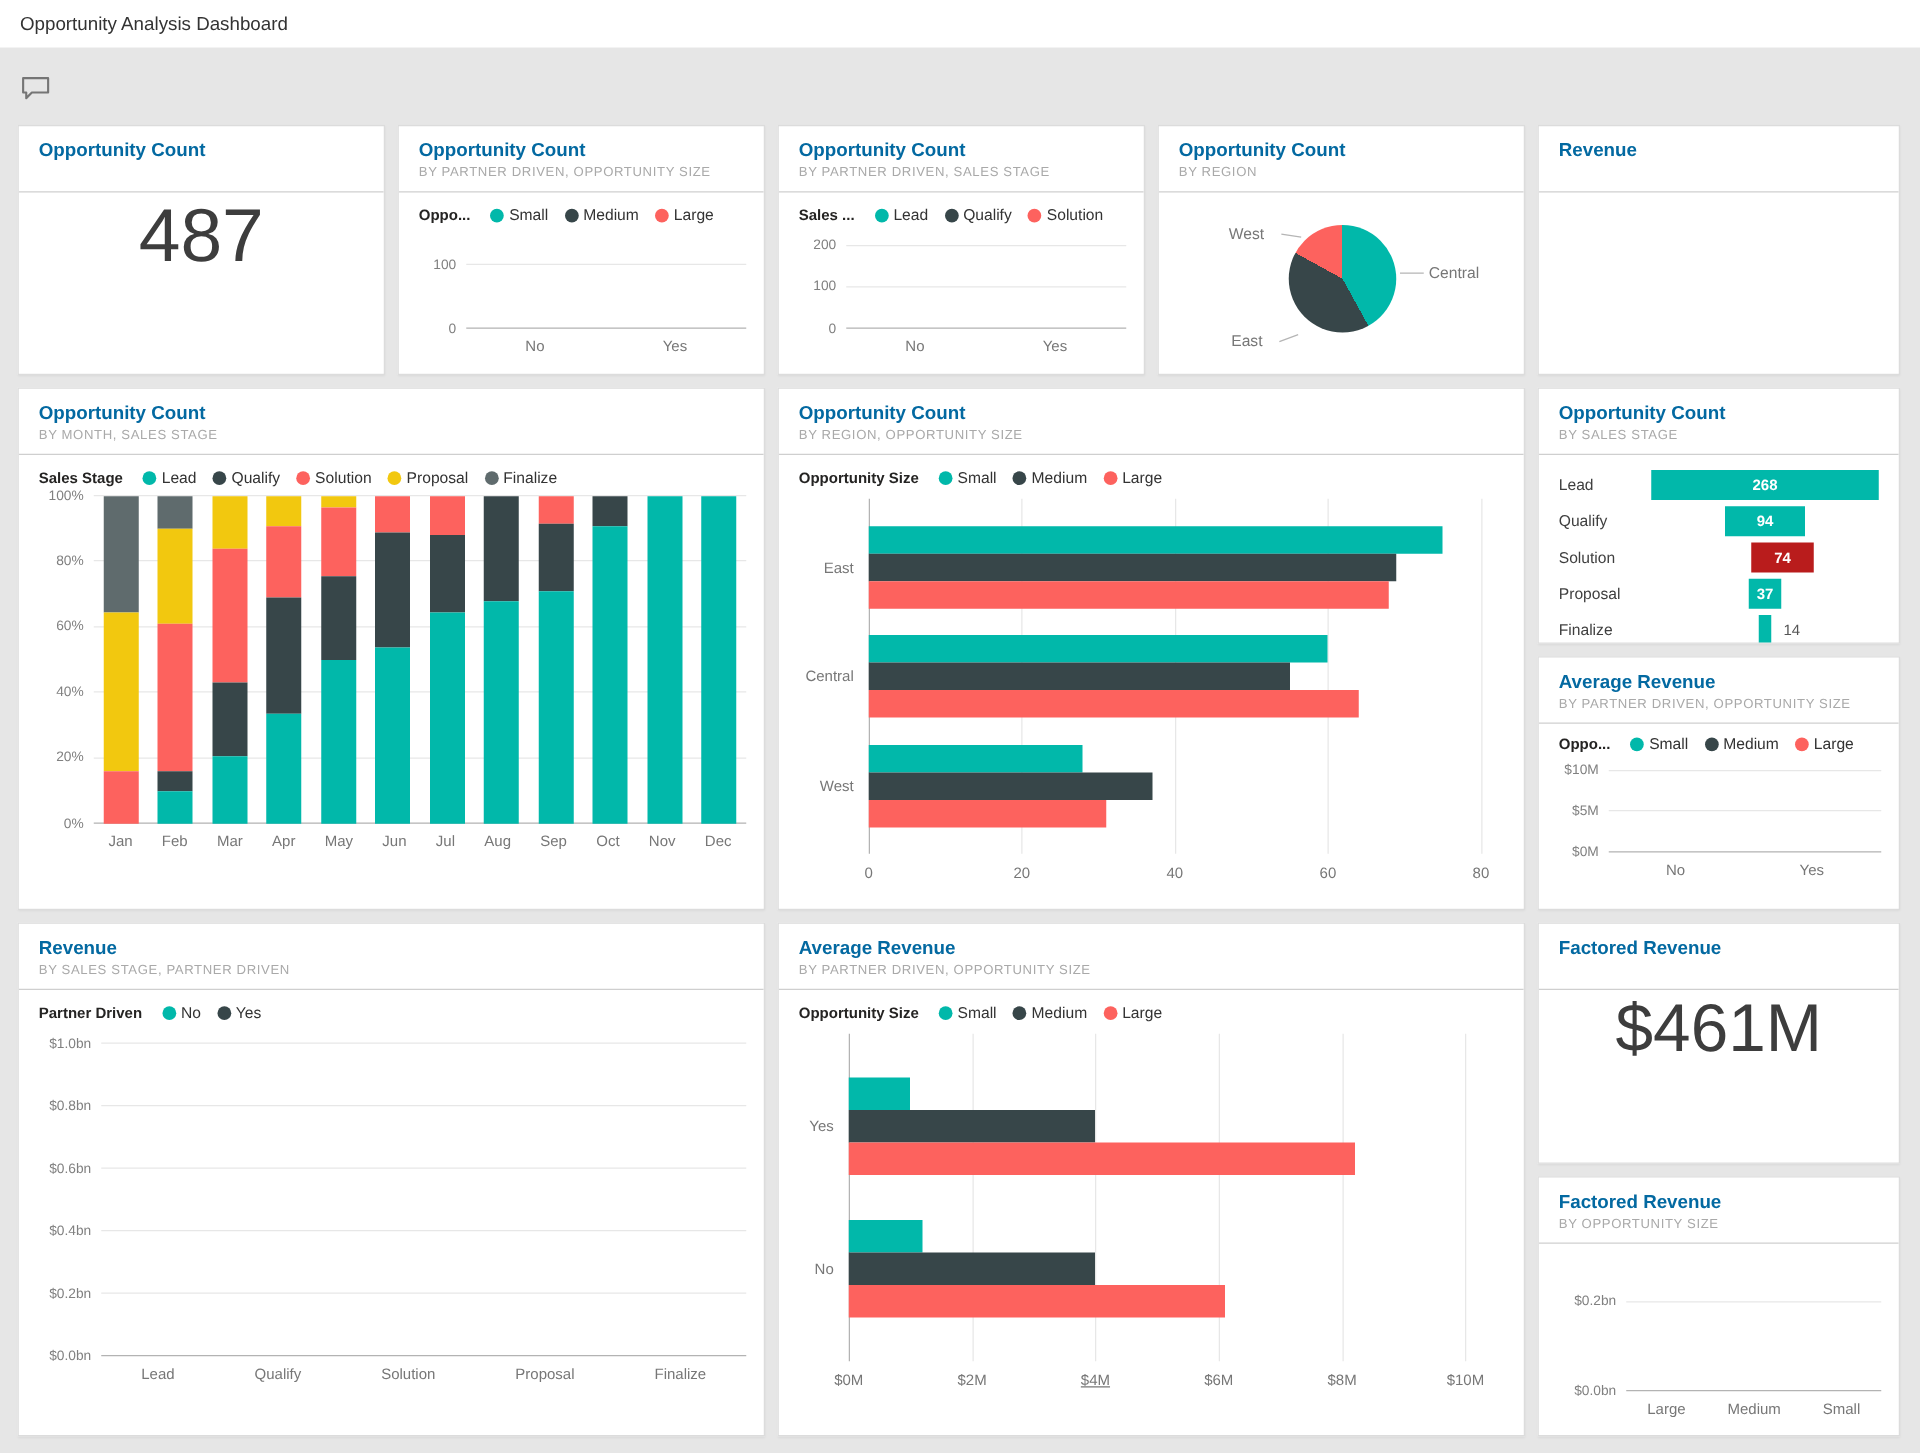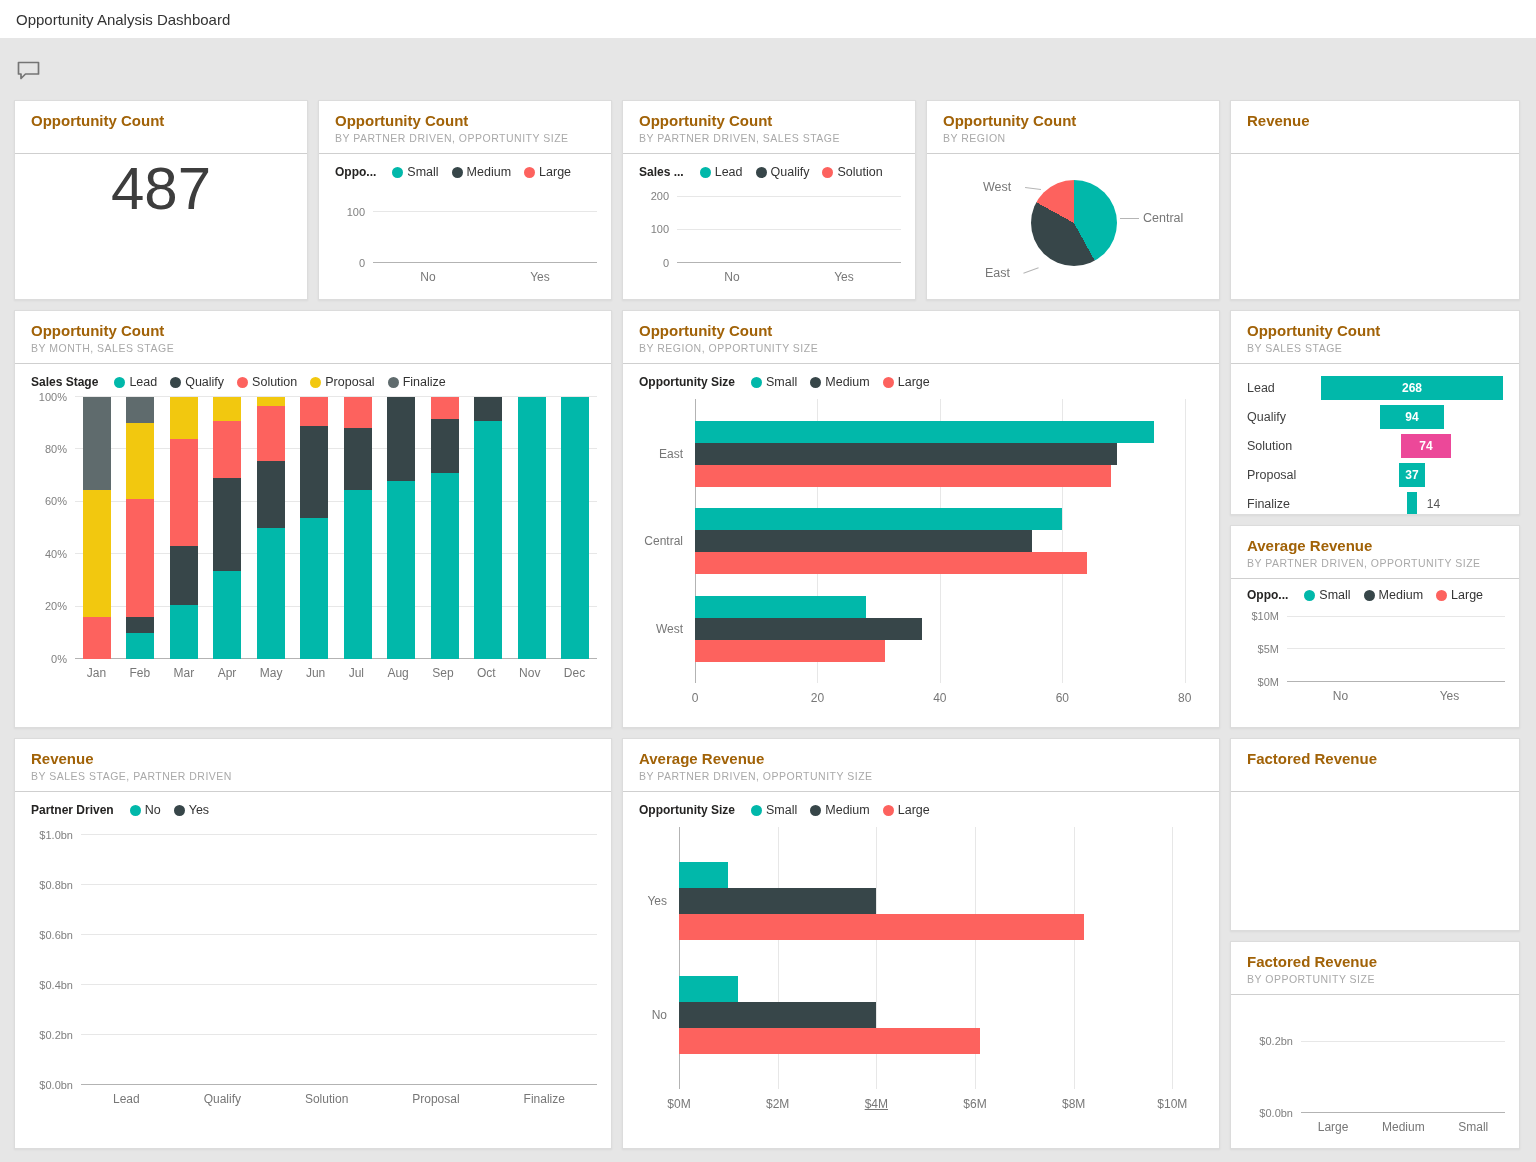--- a/index.html
+++ b/index.html
@@ -13,21 +13,21 @@
     font-family:"Liberation Sans","DejaVu Sans",sans-serif; }
   .qa-input::placeholder { color:#757575; opacity:1; }
   .board { padding:4px 14px 14px; display:flex; flex-direction:column; gap:10px; }
   .row { display:flex; gap:10px; }
   .col { display:flex; flex-direction:column; gap:10px; width:290px; }
   .card { background:#fff; border:1px solid #dcdcdc; box-shadow:0 1px 2px rgba(0,0,0,.06); overflow:hidden; }
   .w1 { width:294px; } .w1r { width:290px; } .w2 { width:598px; }
   .h1 { height:200px; } .hfun { height:205px; } .havgr { height:203px; }
   .h2 { height:418px; } .h3 { height:411px; } .hfkpi { height:193px; } .hfchart { height:208px; }
   .card-header { height:53px; padding:11px 16px 0; border-bottom:1px solid #cfcfcf; }
-  .card-title { font-size:15px; font-weight:600; color:#a16207; }
+  .card-title { font-size:15px; font-weight:600; color:#0369a1; }
   .card-sub { font-size:10.5px; color:#a9a9a9; letter-spacing:.5px; margin-top:3px; }
   .kpi { display:flex; align-items:flex-start; justify-content:center; height:calc(100% - 53px); }
   .kpi span { font-size:60px; font-weight:300; color:#3d3d3d; }
   .kpi.small span { font-size:54px; }
   .legend { display:flex; align-items:center; gap:16px; padding:11px 16px 2px; }
   .legend-label { font-size:12px; font-weight:700; color:#252423; white-space:nowrap; }
   .legend-items { display:flex; align-items:center; gap:13px; }
   .legend-item { display:flex; align-items:center; gap:4px; font-size:12.5px; color:#333; }
   .dot { width:11px; height:11px; border-radius:50%; flex:none; }
   
@@ -436,21 +436,21 @@
                 <span class="flabel">Qualify</span>
                 <div class="fbararea">
                   <div class="fbar" style="width: 35.07%; background: rgb(1, 184, 170);">
                     <span class="fval">94</span>
                   </div>
                 </div>
               </div>
               <div class="frow">
                 <span class="flabel">Solution</span>
                 <div class="fbararea">
-                  <div class="fbar" style="width: 27.61%; background: #ec4899; margin-left: 28px;">
+                  <div class="fbar" style="width: 27.61%; background: #b91c1c; margin-left: 28px;">
                     <span class="fval">74</span>
                   </div>
                 </div>
               </div>
               <div class="frow">
                 <span class="flabel">Proposal</span>
                 <div class="fbararea">
                   <div class="fbar" style="width: 13.81%; background: rgb(1, 184, 170);">
                     <span class="fval">37</span>
                   </div>
@@ -648,20 +648,23 @@
             <span style="left: 95.24%;">$10M</span>
           </div>
         </div>
     </div>
 
     <div class="col">
       <div class="card hfkpi">
         <div class="card-header">
           <div class="card-title">Factored Revenue</div>
         </div>
+        <div class="kpi small">
+            <span>$461M</span>
+          </div>
       </div>
 
       <div class="card hfchart">
         <div class="card-header">
           <div class="card-title">Factored Revenue</div>
           <div class="card-sub">BY OPPORTUNITY SIZE</div>
         </div>
         <div class="vchart" style="--ph:100px; --lm:56px; --bw:44px; padding-top:18px;">
             <div class="plot">
               <div class="gridline axis" style="bottom: 0%;">

